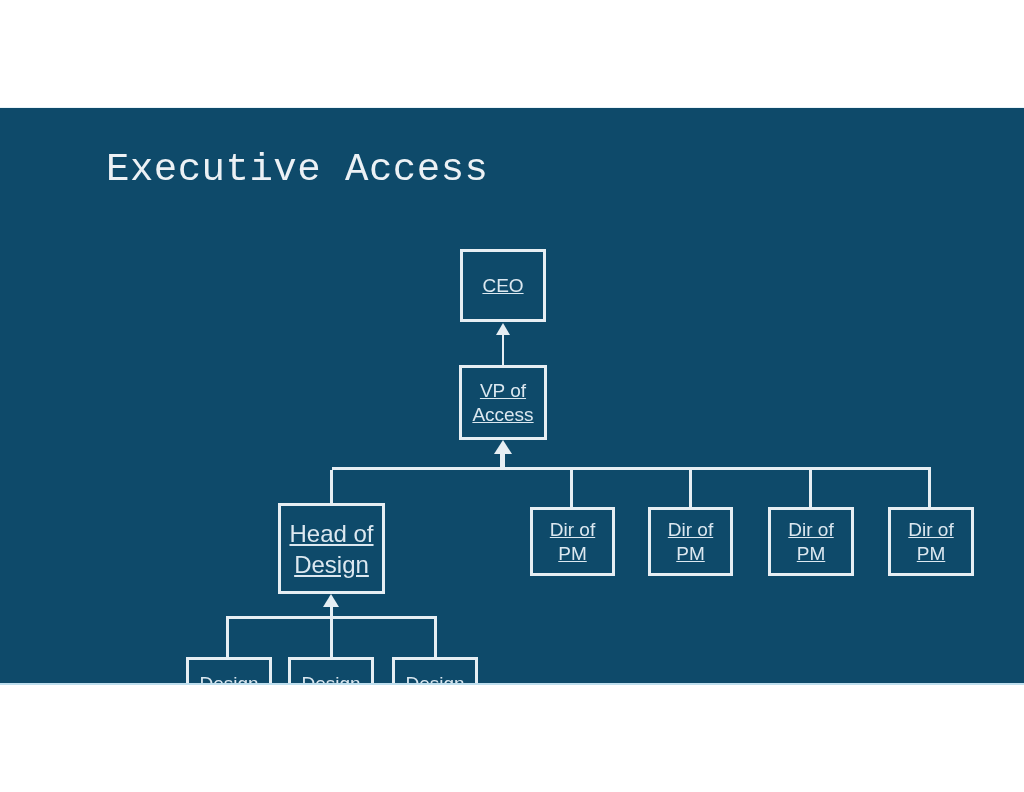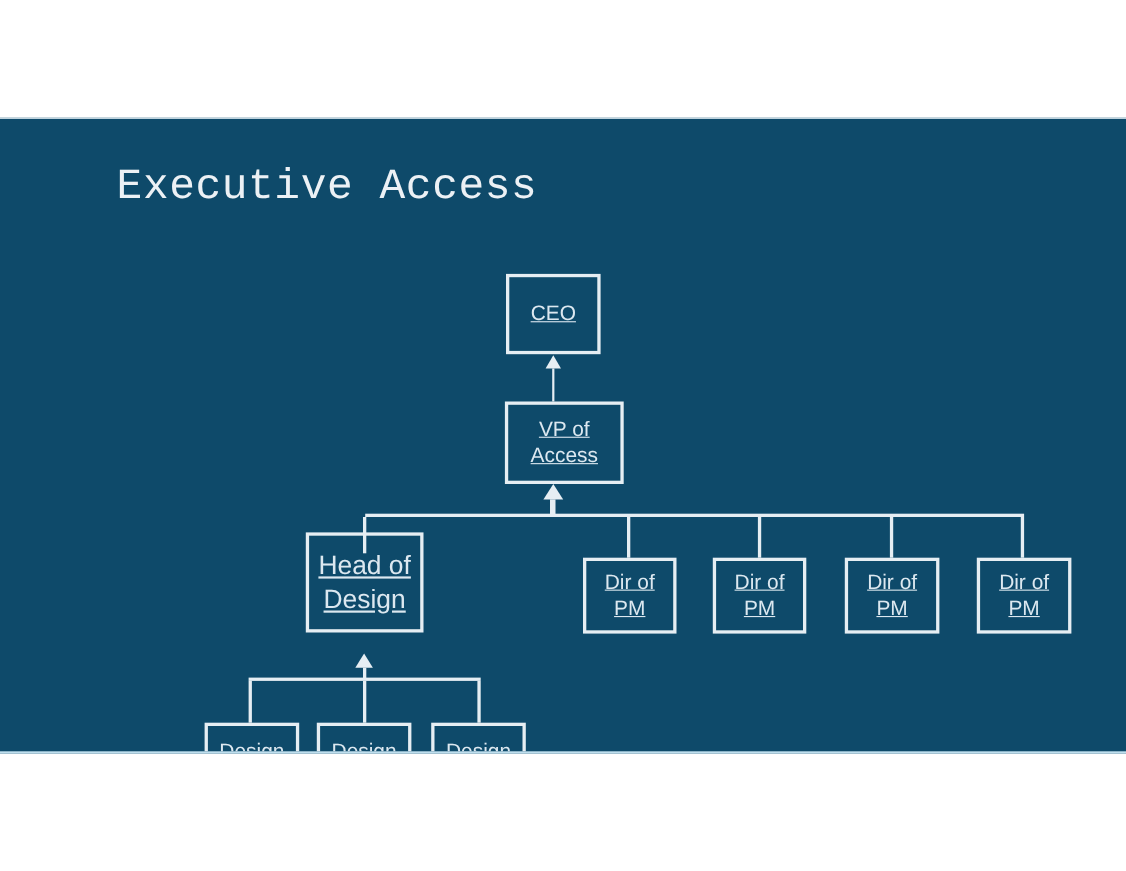--- a/index.html
+++ b/index.html
@@ -45,22 +45,22 @@
     background: transparent;
     color: var(--node-text);
     display: flex; flex-direction: column;
     align-items: center; justify-content: center;
     text-align: center;
     font-size: 19px; line-height: 24px;
     white-space: nowrap;
     text-decoration: underline;
   }
   .node-ceo  { left: 460px; top: 141px; width: 86px;  height: 73px; }
-  .node-vp   { left: 459px; top: 257px; width: 108px;  height: 75px; }
-  .node-head { left: 278px; top: 376px; width: 107px; height: 91px;
+  .node-vp   { left: 459px; top: 257px; width: 88px;  height: 75px; }
+  .node-head { left: 278px; top: 395px; width: 107px; height: 91px;
                font-size: 24px; line-height: 31px; }
   .node-pm1  { left: 530px; top: 399px; width: 85px; height: 69px; }
   .node-pm2  { left: 648px; top: 399px; width: 85px; height: 69px; }
   .node-pm3  { left: 768px; top: 399px; width: 86px; height: 69px; }
   .node-pm4  { left: 888px; top: 399px; width: 86px; height: 69px; }
   .node-design { width: 86px; height: 69px; justify-content: flex-start; padding-top: 12px; }
   .node-d1 { left: 186px; top: 549px; }
   .node-d2 { left: 288px; top: 549px; }
   .node-d3 { left: 392px; top: 549px; }
 

